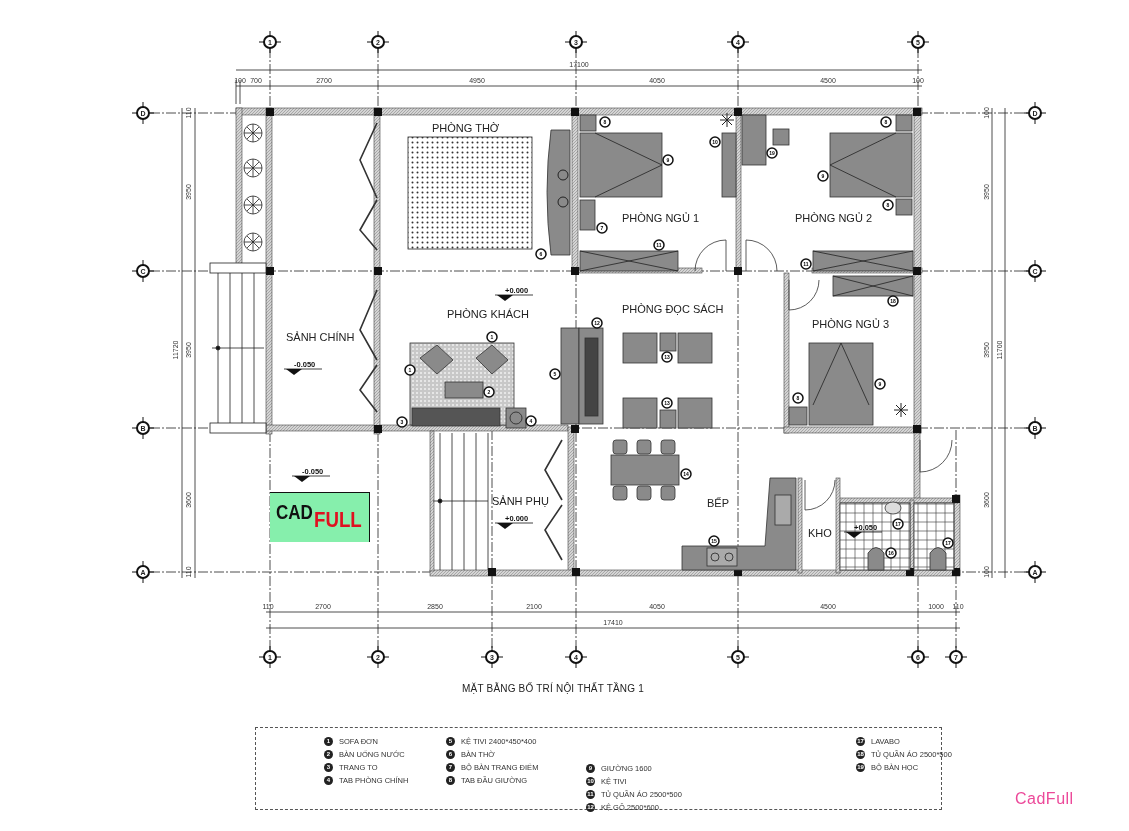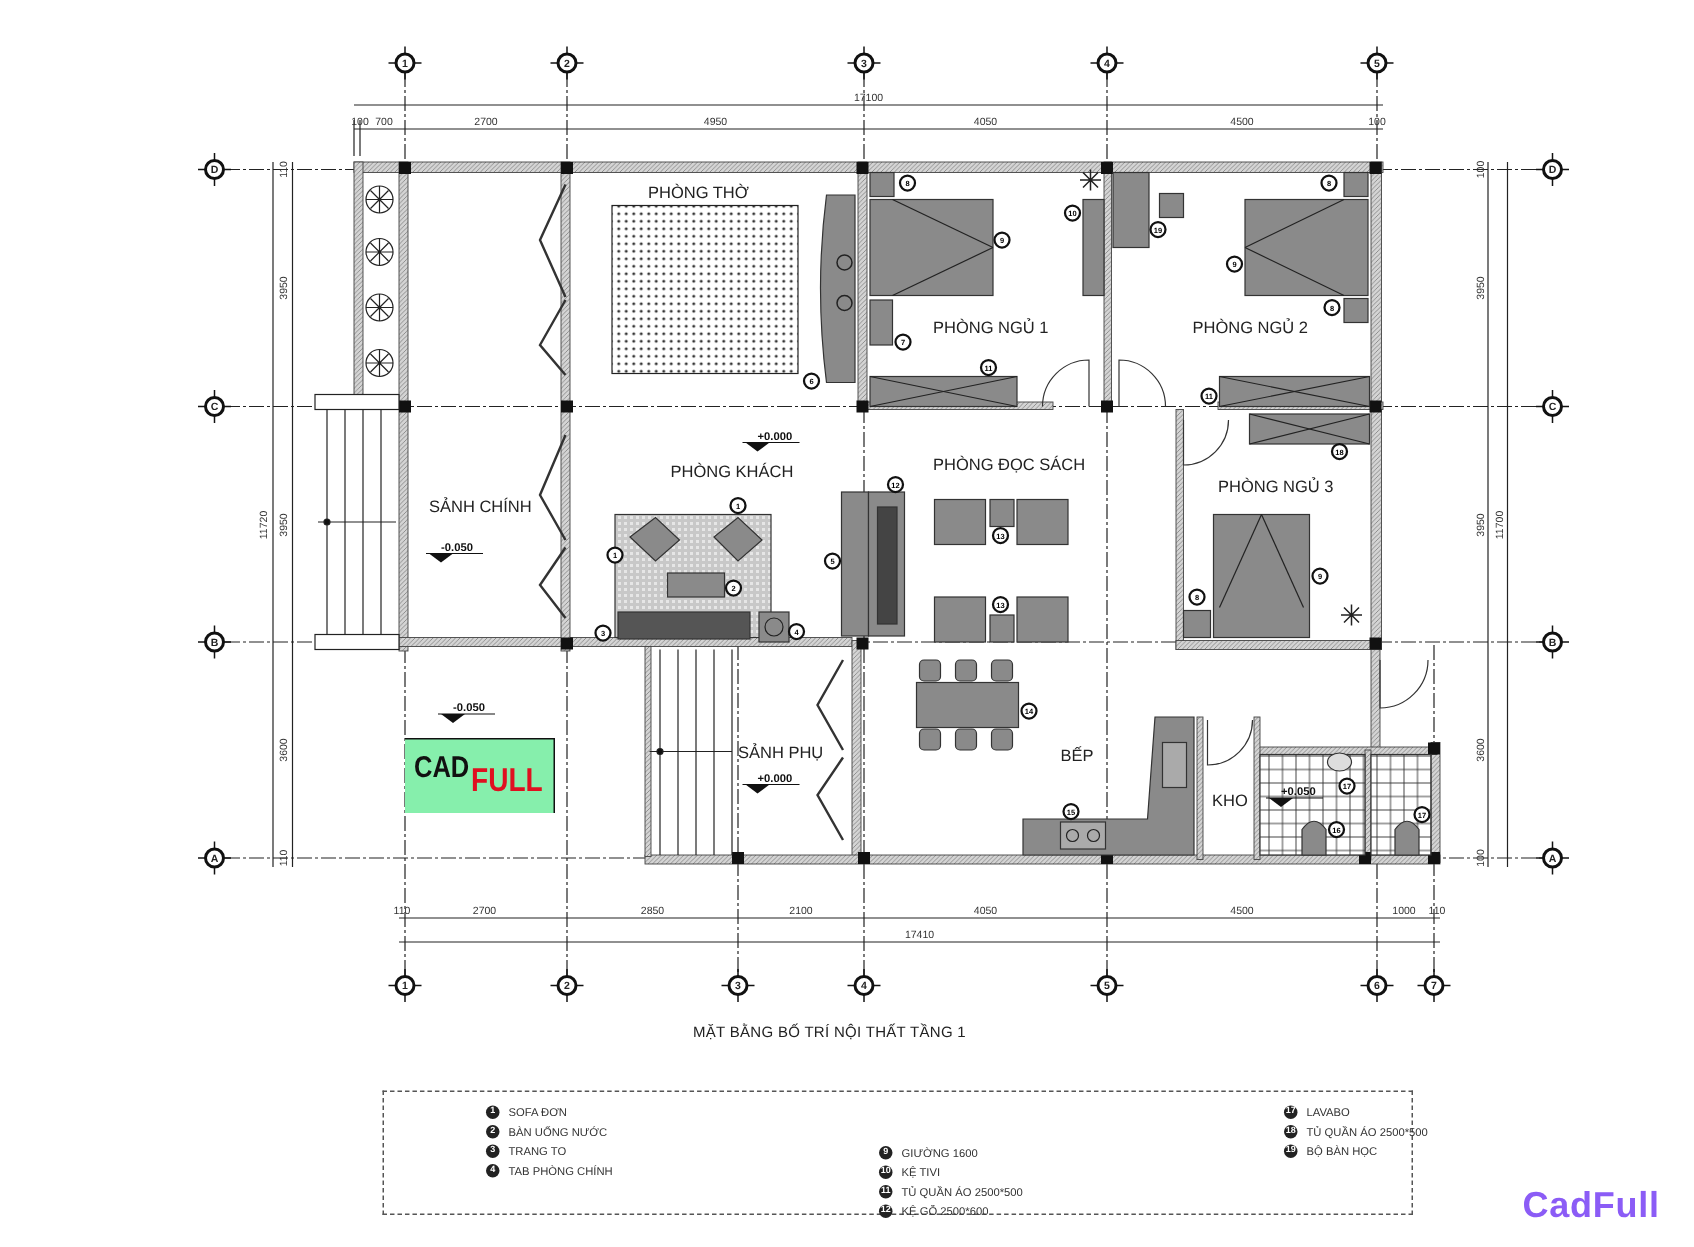--- a/index.html
+++ b/index.html
@@ -7,21 +7,21 @@
   #plan { position:absolute; left:0; top:0; width:1129px; height:831px; }
   .dim { font-size:7px; fill:#333; font-family:"Liberation Sans", sans-serif; }
   .room { font-size:11px; fill:#222; font-family:"Liberation Sans", sans-serif; }
   .bubble-t { font-size:7px; fill:#222; font-family:"Liberation Sans", sans-serif; font-weight:bold; }
   .lvl { font-size:7.5px; fill:#111; font-weight:bold; font-family:"Liberation Sans", sans-serif; }
   .title { position:absolute; left:462px; top:683px; font-size:10px; color:#222; letter-spacing:0.2px; }
   .legend { position:absolute; left:255px; top:727px; width:687px; height:83px; border:1px dashed #555; box-sizing:border-box; }
   .lg-col { position:absolute; top:9px; }
   .lg-item { display:flex; height:13px; font-size:7.5px; color:#333; white-space:nowrap;padding-left:20px; }
   .lg-num { display:inline-block; width:9px; height:9px; border-radius:50%; background:#222; color:#fff; font-size:6px; line-height:9px; text-align:center; margin-right:6px; font-weight:bold; }
-  .brand { position:absolute; left:1015px; top:790px; font-size:24px; font-weight:bold; color:#8b5cf6; letter-spacing:0.5px; }
+  .brand { position:absolute; left:1015px; top:790px; font-size:16px; font-weight:normal; color:#ec4899; letter-spacing:0.5px; }
   .logo { position:absolute; left:270px; top:492px; width:100px; height:50px; border-top:1px solid #111; border-right:1px solid #111; box-sizing:border-box; background:#86efac; }
   .logo-cad { position:absolute; left:6px; top:8px; font-size:20px; font-weight:bold; color:#111; font-family:"Liberation Sans", sans-serif; transform:scaleX(0.85); transform-origin:left; }
   .logo-full { position:absolute; left:44px; top:14px; font-size:22px; font-weight:bold; color:#e01020; font-family:"Liberation Sans", sans-serif; transform:scaleX(0.85); transform-origin:left; }
 </style>
 </head>
 <body>
 
 <svg id="plan" viewBox="0 0 1129 831" xmlns="http://www.w3.org/2000/svg">
   <defs>
     <pattern id="dots" width="5" height="5" patternUnits="userSpaceOnUse">
@@ -585,20 +585,38 @@
       </div>
       <div class="lg-item">
         <span class="lg-num">3</span>
         <span>TRANG TO</span>
       </div>
       <div class="lg-item">
         <span class="lg-num">4</span>
         <span>TAB PHÒNG CHÍNH</span>
       </div>
     </div>
+    <div class="lg-col" style="left: 170px;">
+      <div class="lg-item">
+        <span class="lg-num">5</span>
+        <span>KỆ TIVI 2400*450*400</span>
+      </div>
+      <div class="lg-item">
+        <span class="lg-num">6</span>
+        <span>BÀN THỜ</span>
+      </div>
+      <div class="lg-item">
+        <span class="lg-num">7</span>
+        <span>BỘ BÀN TRANG ĐIỂM</span>
+      </div>
+      <div class="lg-item">
+        <span class="lg-num">8</span>
+        <span>TAB ĐẦU GIƯỜNG</span>
+      </div>
+    </div>
     <div class="lg-col" style="left: 310px; margin-top: 27px;">
       <div class="lg-item">
         <span class="lg-num">9</span>
         <span>GIƯỜNG 1600</span>
       </div>
       <div class="lg-item">
         <span class="lg-num">10</span>
         <span>KỆ TIVI</span>
       </div>
       <div class="lg-item">

